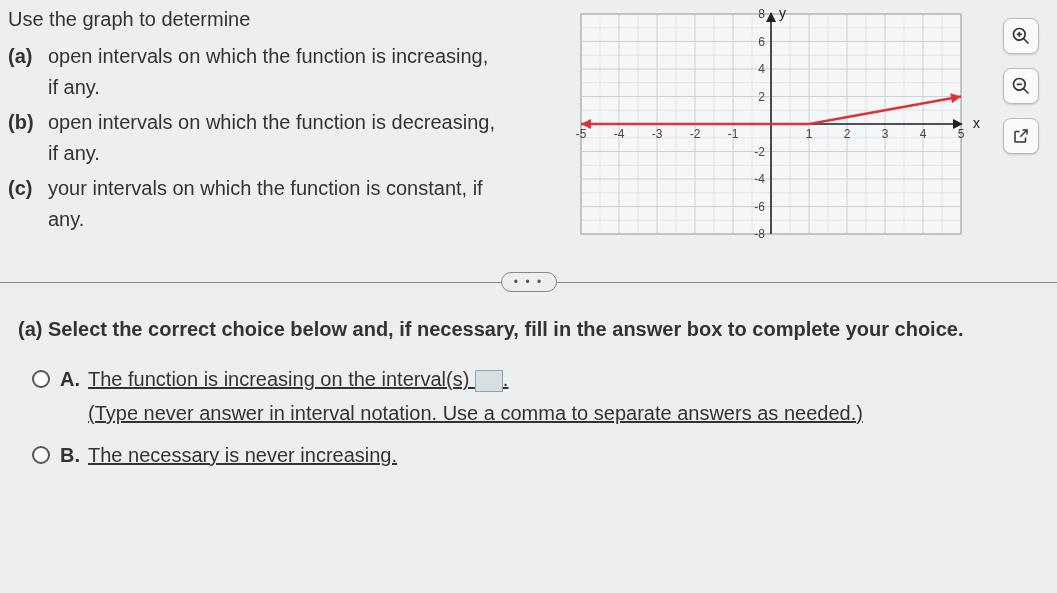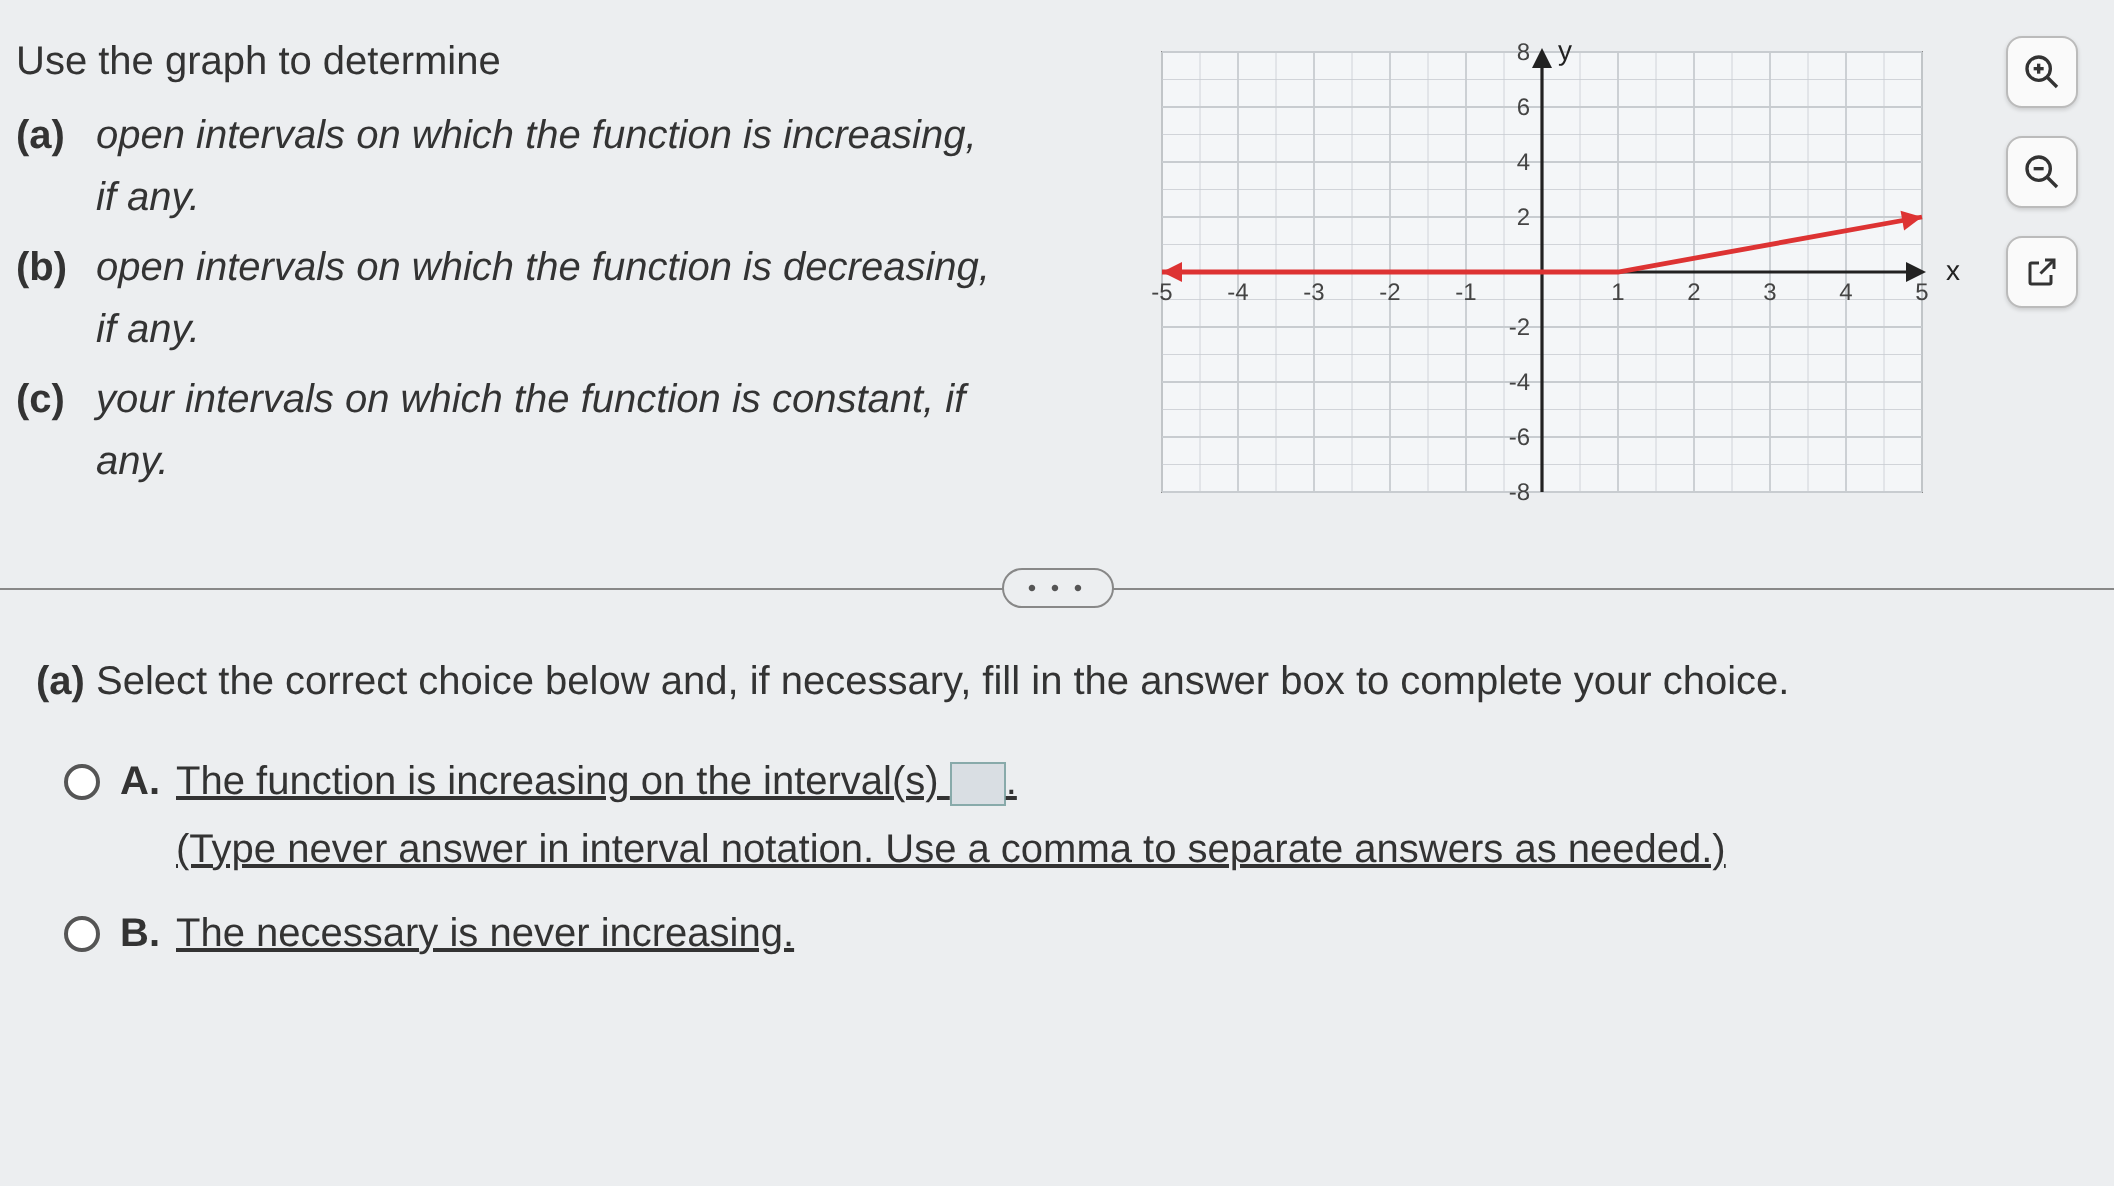--- a/index.html
+++ b/index.html
@@ -7,39 +7,39 @@
       font-family: Arial, Helvetica, sans-serif;
       background: #eceef0;
       width: 1057px;
       height: 593px;
       color: #2a2a2a;
       position: relative;
       overflow: hidden;
     }
     .top-section {
       display: flex;
-      padding: 16px 14px 0 8px;
+      padding: 4px 14px 0 8px;
     }
     .question-col {
       width: 490px;
       font-size: 20px;
       line-height: 1.55;
       color: #333;
     }
     .intro { margin-bottom: 6px; }
     .part {
       display: flex;
       margin-bottom: 4px;
     }
     .part-letter {
       font-weight: 700;
       width: 40px;
       flex-shrink: 0;
     }
-    .part-text { flex: 1; font-style: italic; }
+    .part-text { flex: 1; }
     .graph-col {
       flex: 1;
       position: relative;
       display:flex;
       justify-content:center;
     }
     .graph-wrap{
       position:relative;
       width:420px;
       height:240px;
@@ -93,21 +93,21 @@
       letter-spacing: 2px;
       color:#555;
       cursor:pointer;
     }
     .answer-section {
       padding: 10px 30px 0 18px;
       font-size: 20px;
       line-height: 1.7;
       color:#333;
     }
-    .answer-prompt { margin-bottom: 16px; }
+    .answer-prompt { margin-bottom: 16px; font-weight: bold; }
     .choice {
       display:flex;
       align-items:flex-start;
       margin-left: 14px;
       margin-bottom: 8px;
     }
     .radio {
       width:18px;height:18px;border:2px solid #555;border-radius:50%;
       margin-top:8px;margin-right:10px;flex-shrink:0;cursor:pointer;background:#fff;
     }

